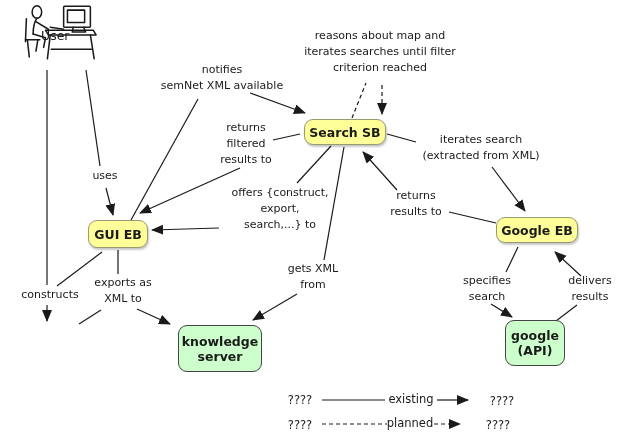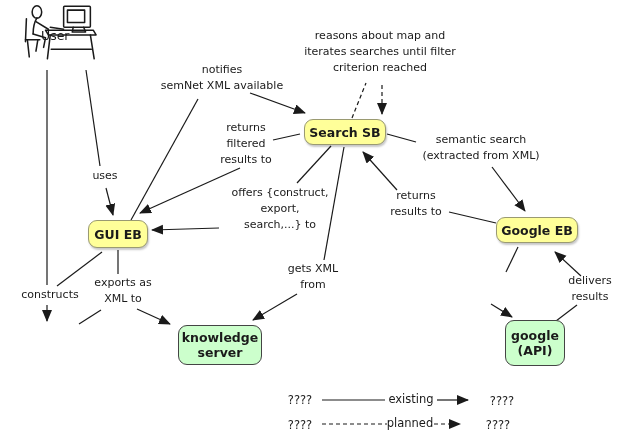--- a/index.html
+++ b/index.html
@@ -87,21 +87,21 @@
     <rect x="52" y="3" width="28" height="22" rx="1"></rect>
     <rect x="56" y="7" width="18" height="13"></rect>
     <path d="M62 25 L61 30 L75 30 L73 25"></path>
     <path d="M38 25 L52 27"></path>
   </svg>
   <div class="user-label">User</div>
 
   <div class="node yellow" style="left:88px;top:220px;width:60px;height:28px;">GUI EB</div>
   <div class="node yellow" style="left:304px;top:119px;width:82px;height:26px;">Search SB</div>
   <div class="node yellow" style="left:496px;top:217px;width:82px;height:26px;">Google EB</div>
-  <div class="node green" style="left:178px;top:325px;width:84px;height:40px;">knowledge
+  <div class="node green" style="left:178px;top:325px;width:84px;height:47px;">knowledge
 server</div>
   <div class="node green" style="left:505px;top:320px;width:60px;height:46px;">google
 (API)</div>
 
   <div class="edge-label" style="left:105px;top:168px;">uses</div>
   <div class="edge-label" style="left:50px;top:287px;">constructs</div>
   <div class="edge-label" style="left:123px;top:275px;">exports as
 XML to</div>
   <div class="edge-label" style="left:222px;top:62px;">notifies
 semNet XML available</div>
@@ -109,24 +109,26 @@
 iterates searches until filter
 criterion reached</div>
   <div class="edge-label" style="left:246px;top:120px;">returns
 filtered
 results to</div>
   <div class="edge-label" style="left:280px;top:185px;">offers {construct,
 export,
 search,...} to</div>
   <div class="edge-label" style="left:313px;top:261px;">gets XML
 from</div>
-  <div class="edge-label" style="left:481px;top:132px;">semantic search
+  <div class="edge-label" style="left:481px;top:132px;">iterates search
 (extracted from XML)</div>
   <div class="edge-label" style="left:416px;top:188px;">returns
 results to</div>
+  <div class="edge-label" style="left:487px;top:273px;">specifies
+search</div>
   <div class="edge-label" style="left:590px;top:273px;">delivers
 results</div>
 
   <div class="legend-text" style="left:300px;top:400px;">????</div>
   <div class="legend-text" style="left:411px;top:399px;">existing</div>
   <div class="legend-text" style="left:502px;top:401px;">????</div>
   <div class="legend-text" style="left:300px;top:425px;">????</div>
   <div class="legend-text" style="left:410px;top:423px;">planned</div>
   <div class="legend-text" style="left:498px;top:425px;">????</div>
 

